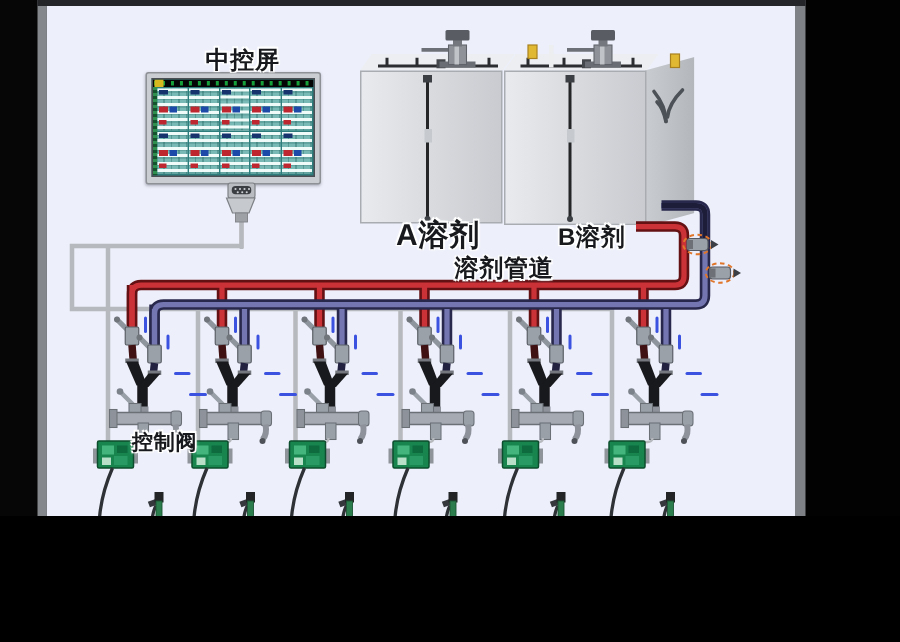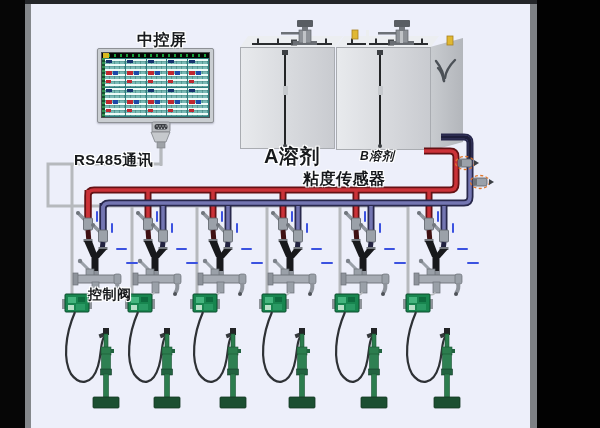--- a/index.html
+++ b/index.html
@@ -1,16 +1,16 @@
 <!DOCTYPE html>
 <html><head>
 <meta charset="utf-8">
 <style>
   html,body{margin:0;padding:0;background:#000;}
-  .stage{position:relative;width:600px;height:428px;overflow:hidden;background:#000;
+  .stage{position:relative;width:600px;height:344px;overflow:hidden;background:#000;
          font-family:"Liberation Sans",sans-serif;}
   .bar{position:absolute;top:0;height:428px;}
   .bar-left{left:0;width:25px;background:#060606;}
   .bar-right{left:537px;width:63px;background:#020202;}
   .strip{position:absolute;top:0;height:428px;width:6px;}
   .strip-left{left:25px;background:#84878b;}
   .strip-right{left:530px;width:7px;background:#7e8185;}
   .top-edge{position:absolute;left:25px;top:0;width:512px;height:4px;background:#232528;}
   .content{position:absolute;left:31px;top:4px;width:499px;height:424px;background:#edeffa;}
 
@@ -52,21 +52,21 @@
   .chip-red2{left:1px;top:21px;width:5px;height:3px;background:#bf2730;}
 
   svg.overlay{position:absolute;left:0;top:0;width:600px;height:428px;pointer-events:none;}
 
   
   .lbl{position:absolute;font-weight:bold;color:#17191c;letter-spacing:.5px;white-space:nowrap;
     text-shadow:-1px -1px 0 #fff,1px -1px 0 #fff,-1px 1px 0 #fff,1px 1px 0 #fff,0 0 3px #fff;}
   .lbl-screen{left:137px;top:30px;font-size:16px;}
   .lbl-rs485{left:74px;top:151px;font-size:15px;}
   .lbl-tank-a{left:264px;top:143px;font-size:20px;}
-  .lbl-tank-b{left:360px;top:148px;font-size:12px;font-style:italic;}
+  .lbl-tank-b{left:372px;top:148px;font-size:16px;}
   .lbl-pipeline{left:303px;top:169px;font-size:16px;}
   .lbl-valve{left:88px;top:286px;font-size:14px;}
   .lbl-sensor{left:375px;top:372px;font-size:15px;}
 </style>
 </head>
 <body>
 
 <div class="stage">
   <div class="content"></div>
   <div class="bar bar-left"></div>
@@ -634,18 +634,17 @@
         <circle cx="166" cy="126" r="0.7" fill="#cfd2d6"></circle>
       <circle cx="158.5" cy="128.2" r="0.7" fill="#cfd2d6"></circle>
         <circle cx="161.5" cy="128.2" r="0.7" fill="#cfd2d6"></circle>
       <circle cx="164.5" cy="128.2" r="0.7" fill="#cfd2d6"></circle>
       <path d="M151,132 H170 L166,142 H155 Z" fill="#c6c9cd" stroke="#7e8186" stroke-width="0.8"></path>
       <rect x="157" y="142" width="8" height="6" fill="#9ea2a7" stroke="#7e8186" stroke-width="0.6"></rect>
     </g>
   </svg>
 
   <div class="lbl lbl-screen">中控屏</div>
-  <div class="lbl lbl-rs485">RS485通讯</div>
   <div class="lbl lbl-tank-a">A溶剂</div>
   <div class="lbl lbl-tank-b">B溶剂</div>
-  <div class="lbl lbl-pipeline">粘度传感器</div>
+  <div class="lbl lbl-pipeline">溶剂管道</div>
   <div class="lbl lbl-valve">控制阀</div>
 </div>
 
 </body></html>

